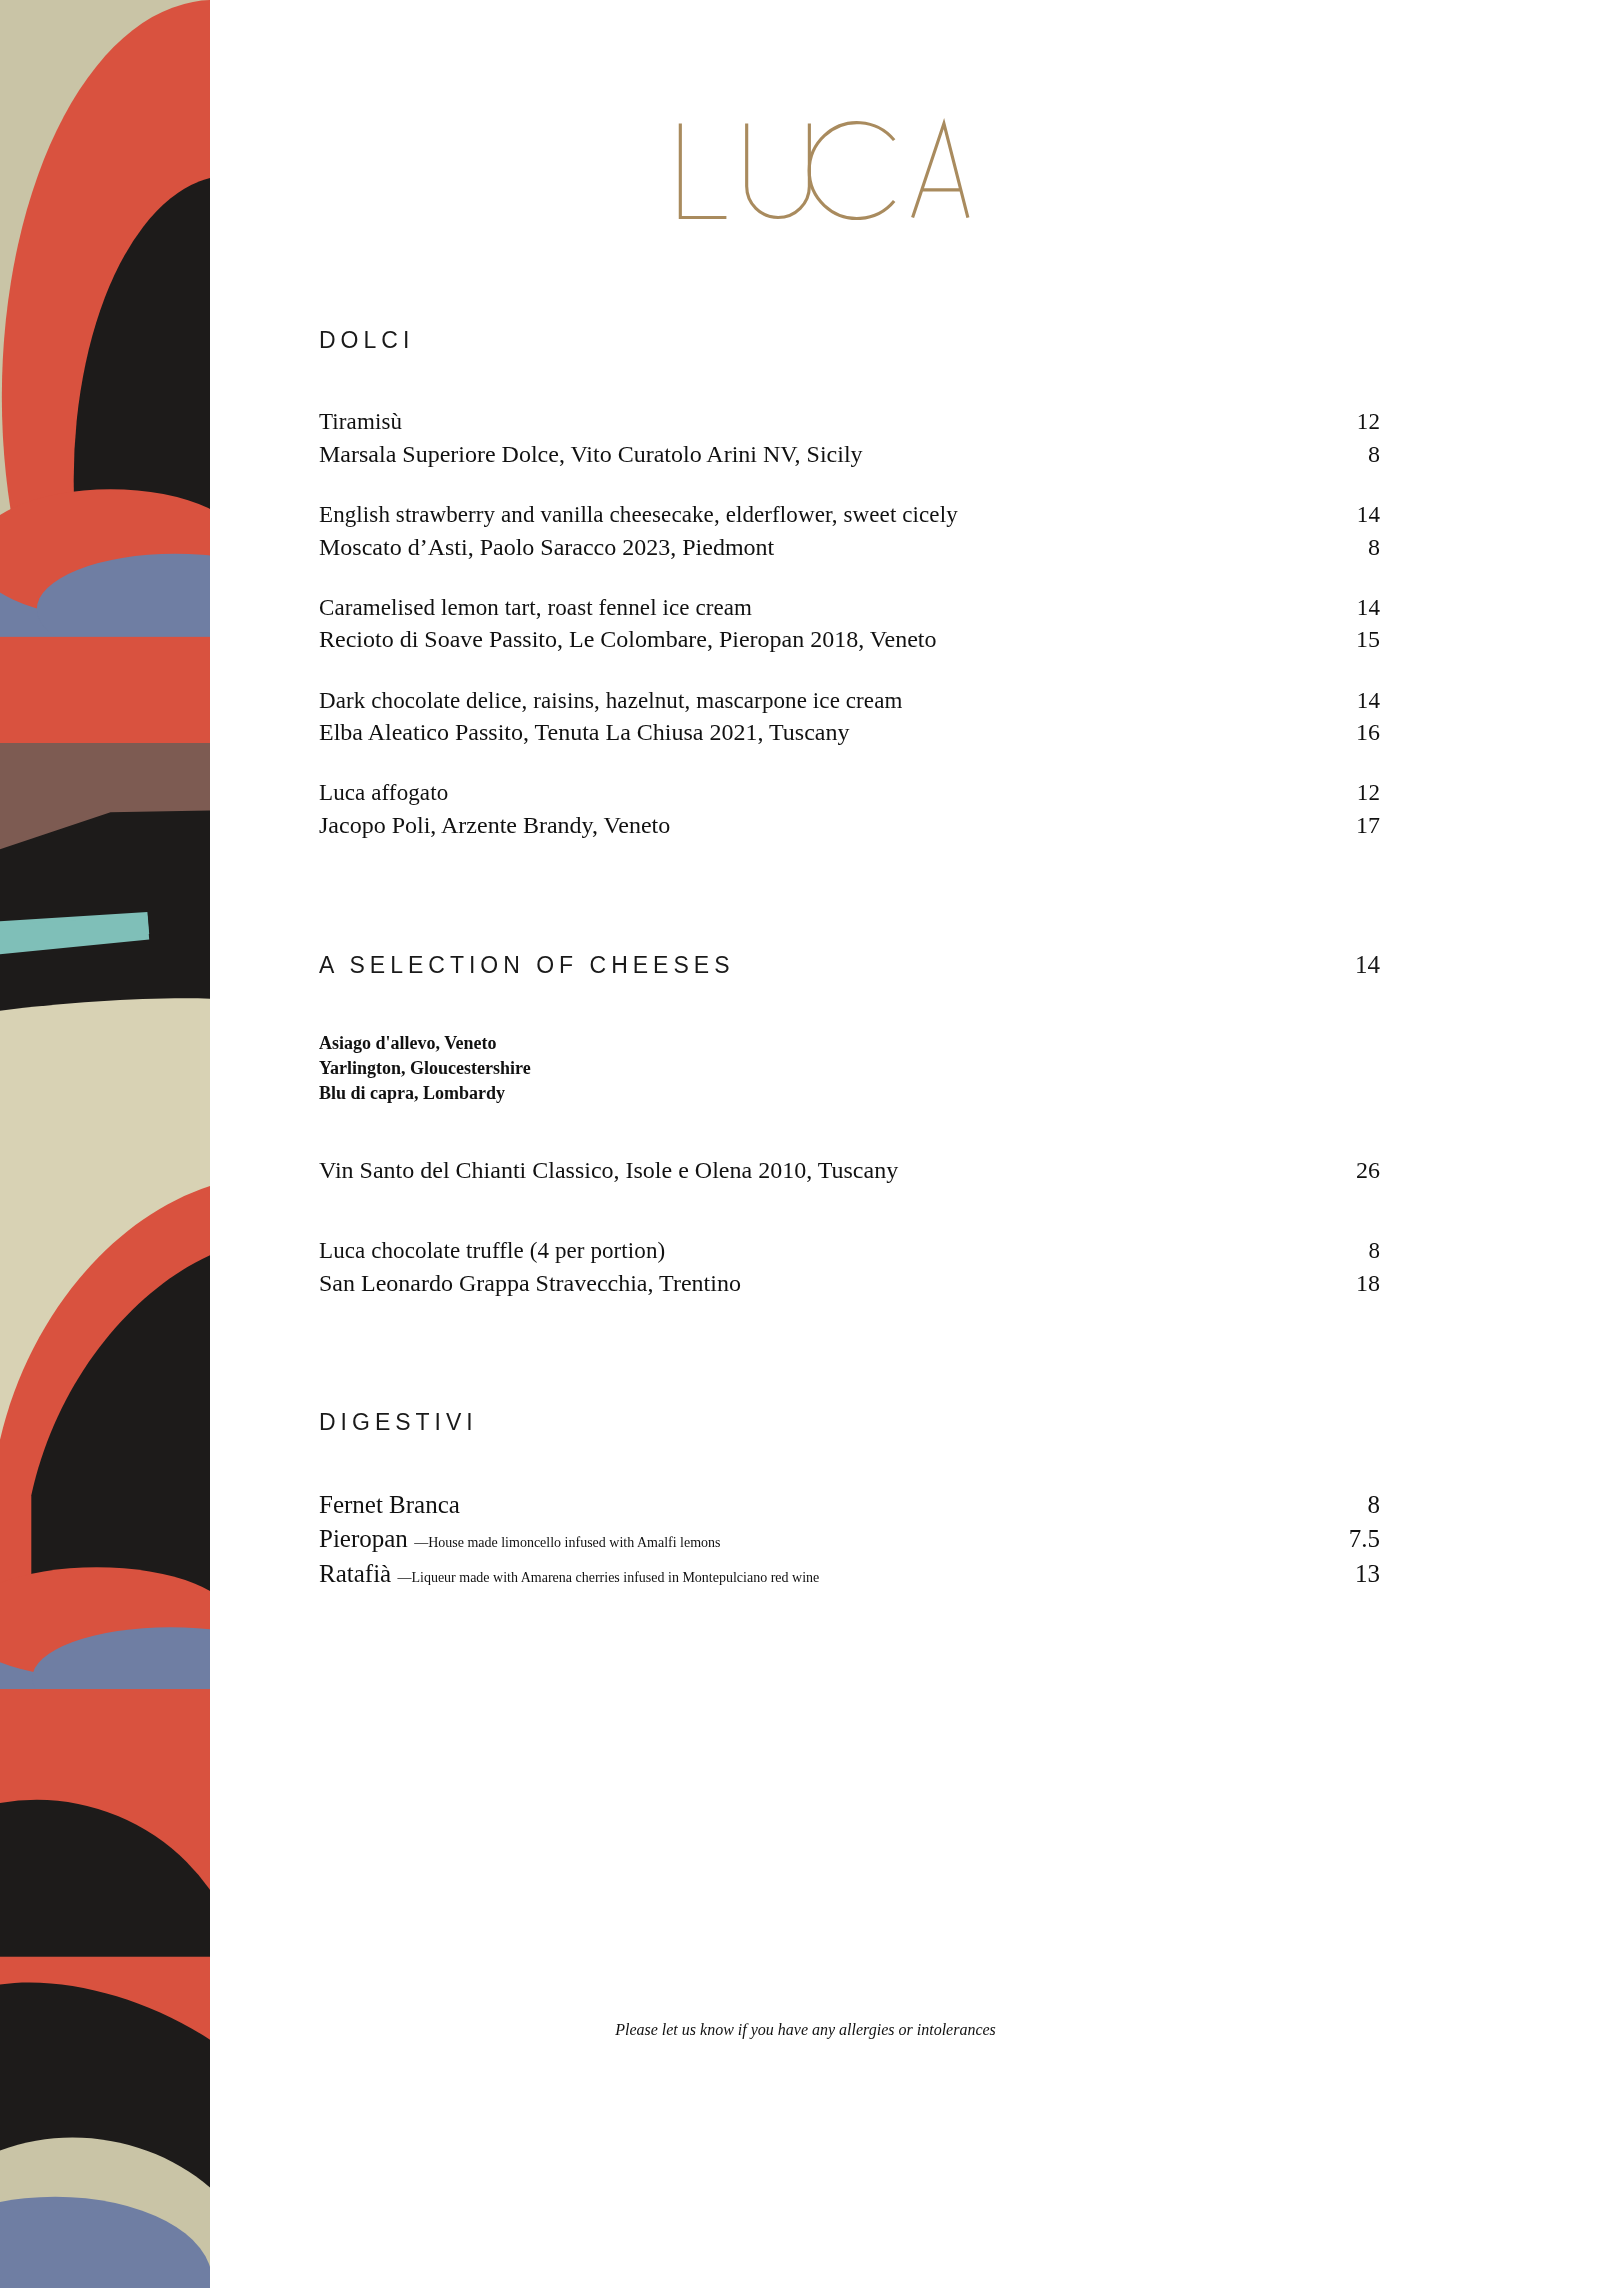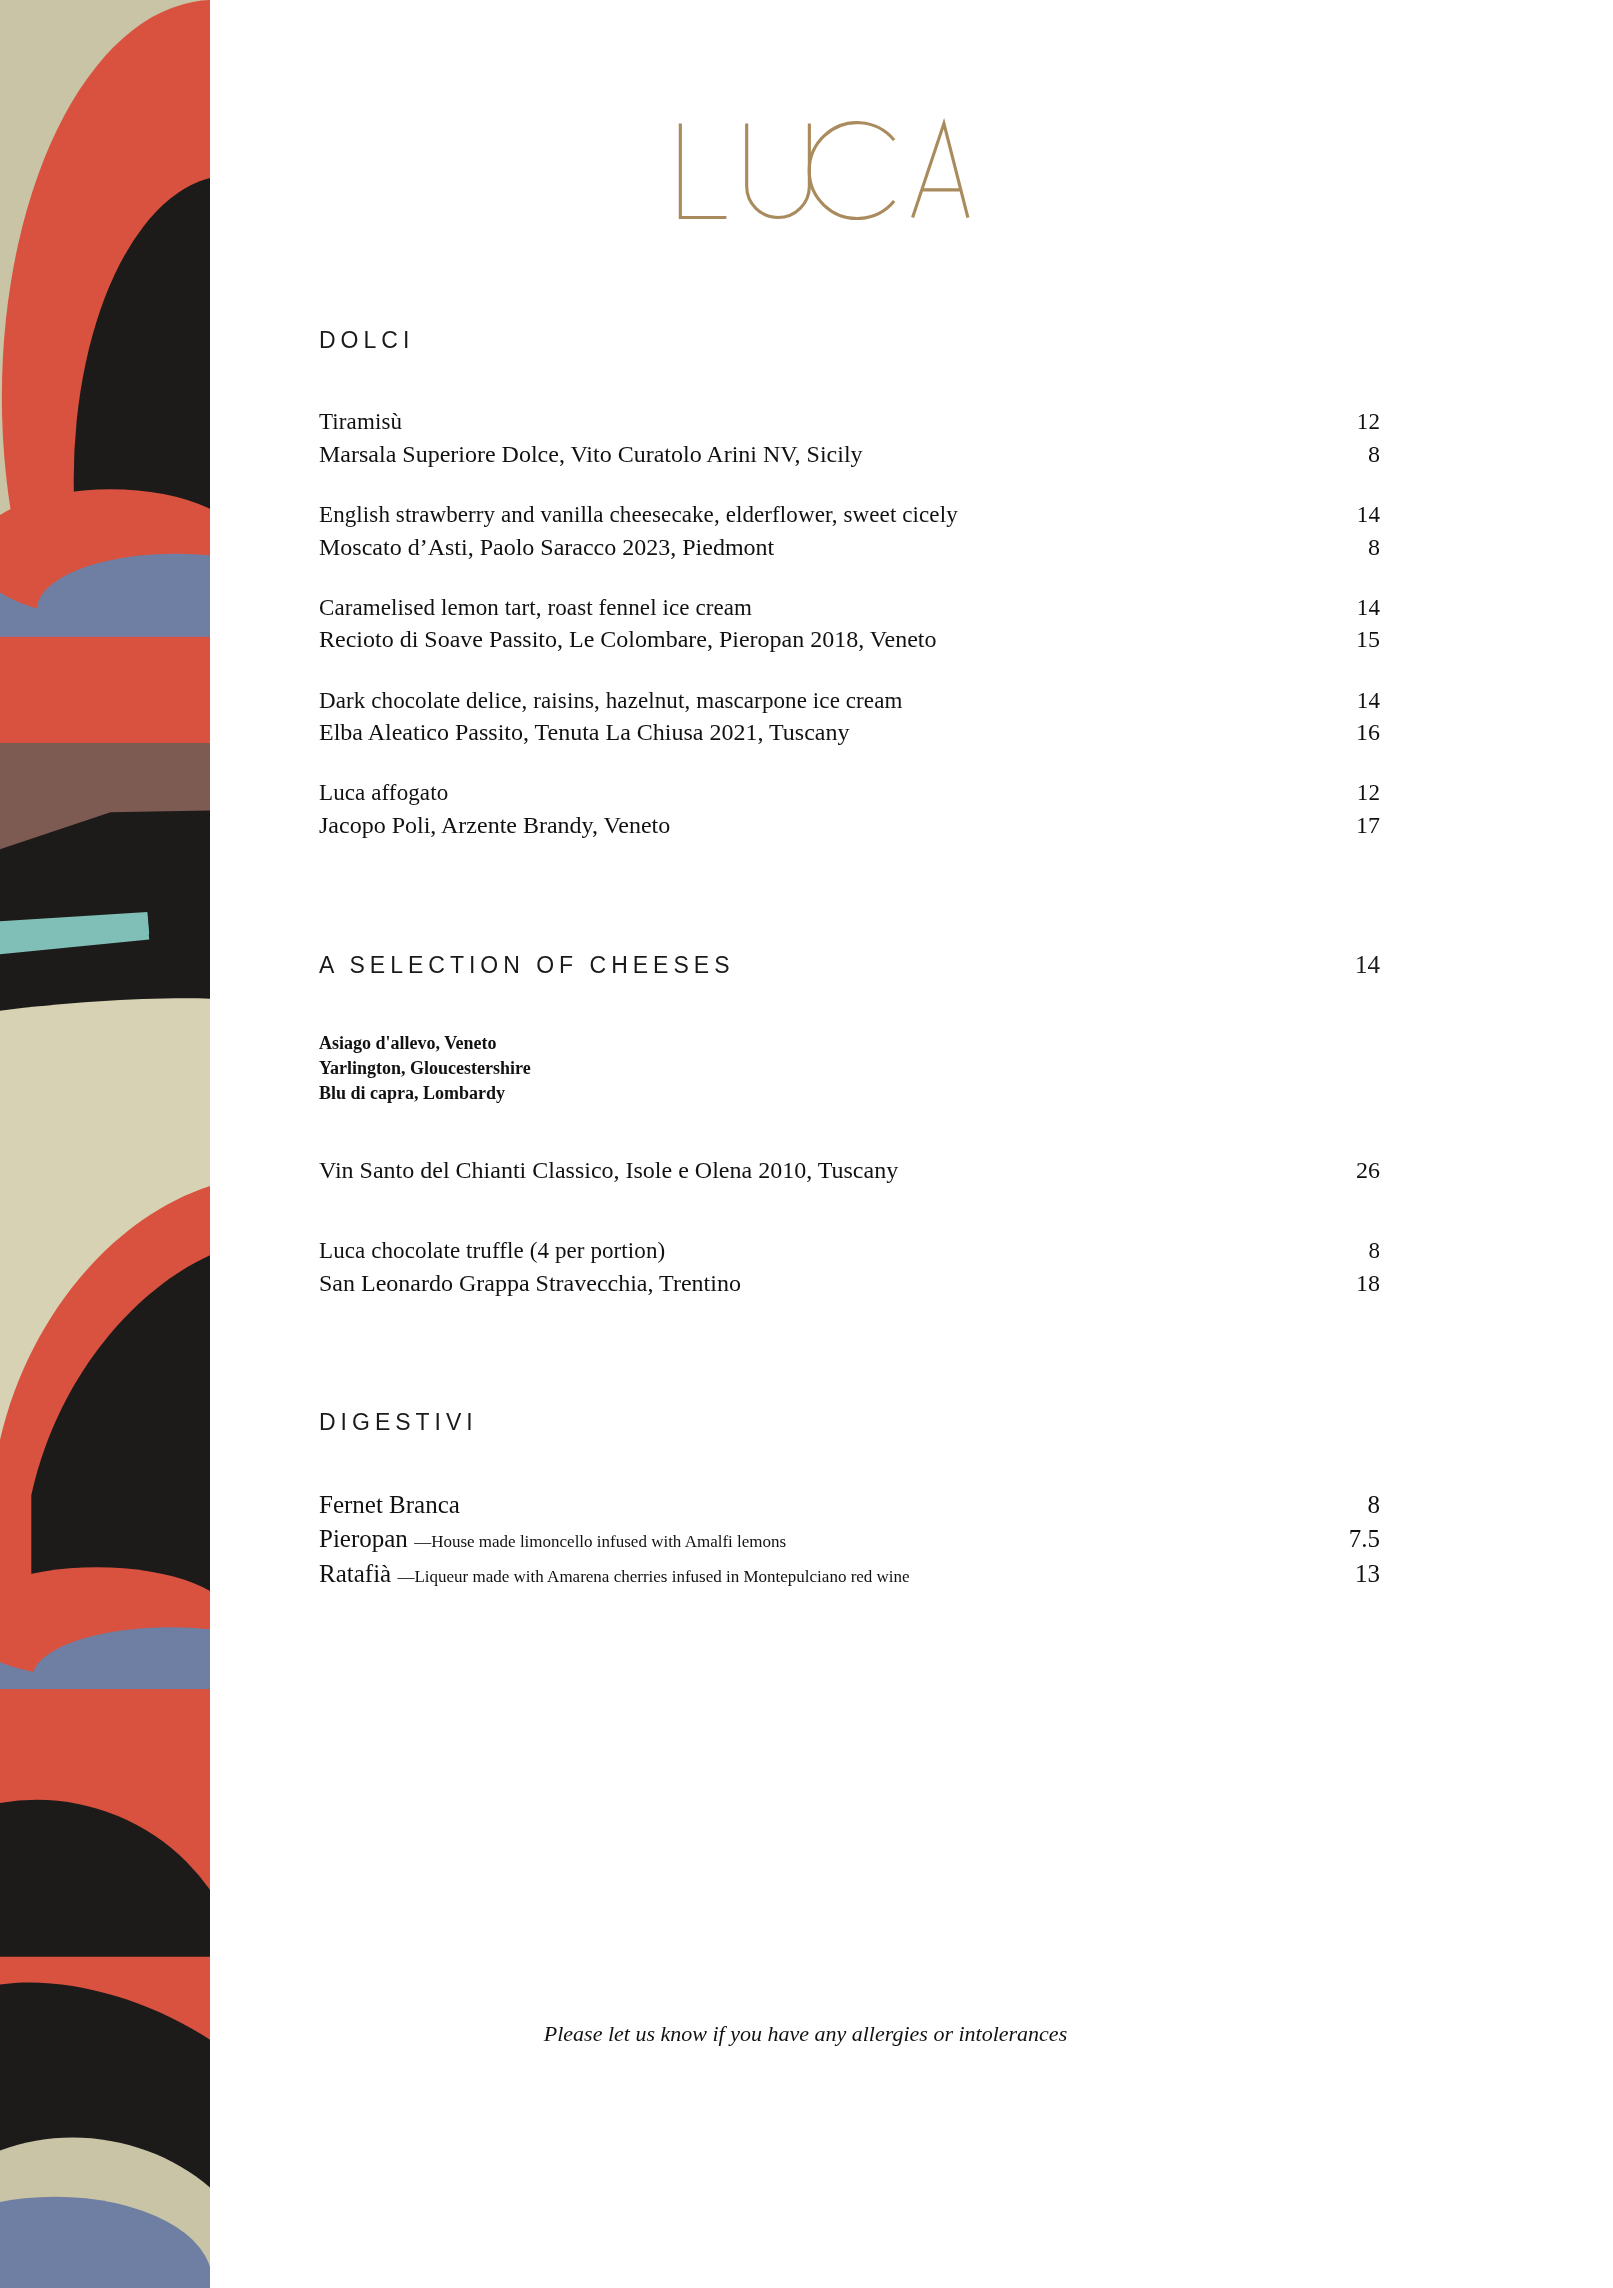--- a/index.html
+++ b/index.html
@@ -97,34 +97,34 @@
   }
   .wine .price { font-style: normal; }
   .cheese-line {
     font-size: 18px;
     line-height: 1.38;
     font-weight: bold;
   }
 
   .digestivo .label { font-size: 25px; }
   .digestivo .desc {
-    font-size: 17px;
+    font-size: 14px;
   }
   .digestivo .price { font-size: 25px; }
 
   .gap-lg { height: 81px; }
   .gap-sm { height: 20px; }
 
   #footer-note {
     position: absolute;
     left: 0;
     top: 2021px;
     width: 1191px;
     text-align: center;
-    font-size: 22px;
+    font-size: 16px;
     font-style: italic;
   }
 </style>
 </head>
 <body>
 
 <div id="art-strip">
   <svg viewBox="0 0 228 2480" preserveAspectRatio="none" aria-hidden="true">
     <defs>
       <clipPath id="strip-clip">

